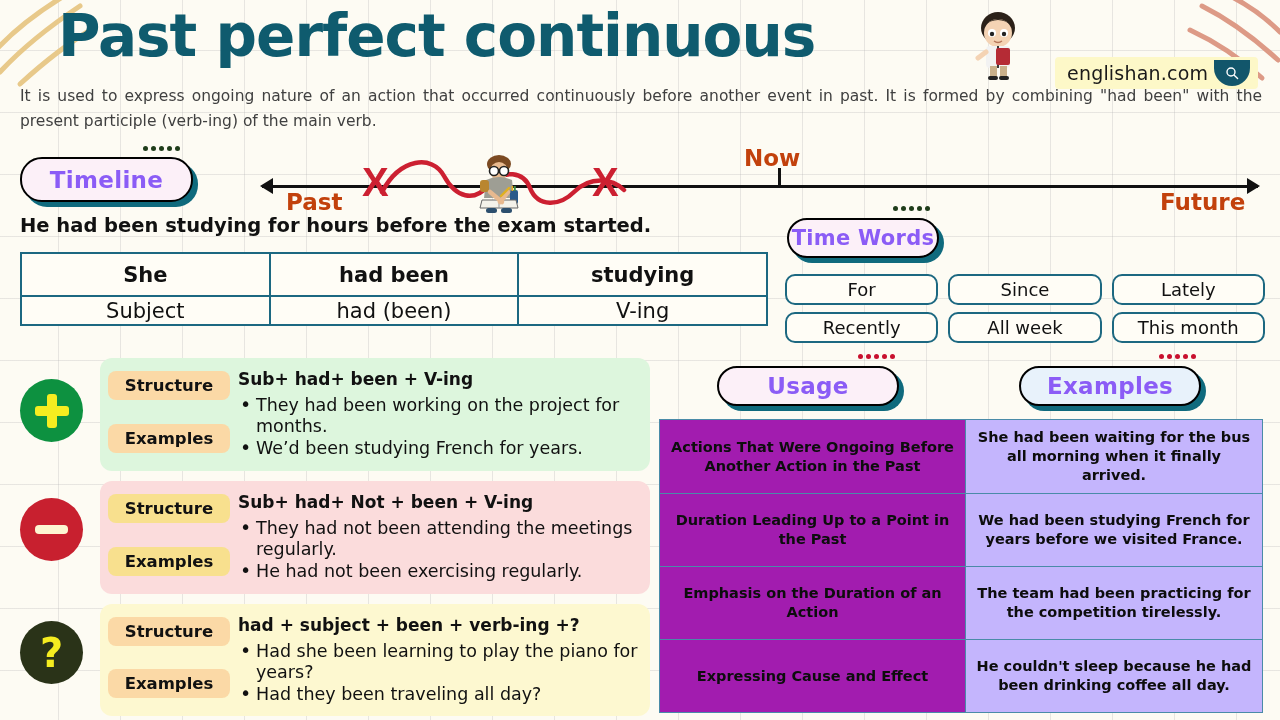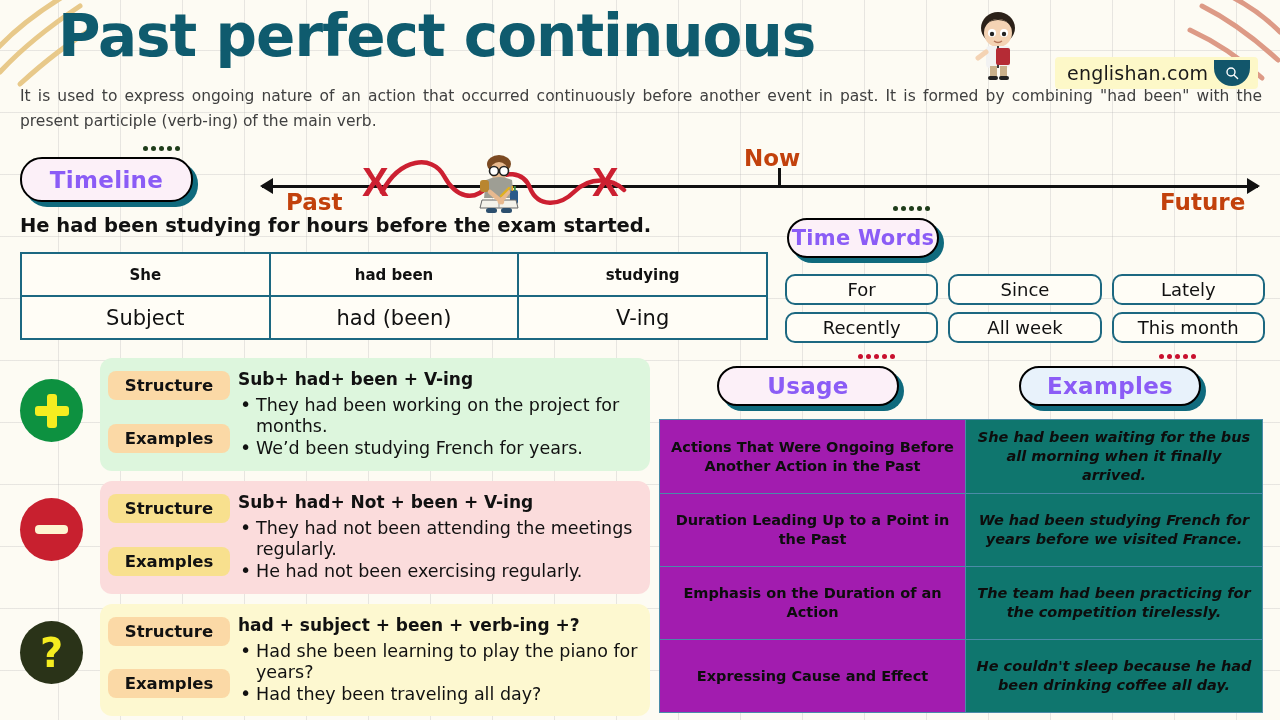--- a/index.html
+++ b/index.html
@@ -167,22 +167,22 @@
     left: 20px; top: 252px;
     width: 748px;
     border-collapse: collapse;
     table-layout: fixed;
   }
   .form-table td {
     border: 2px solid #1c6881;
     text-align: center;
     background: #fffdf6;
   }
-  .ft-head td { font-size: 15px; font-weight: 700; height: 43px; color: #111; margin-top: 12px; }
-  .ft-body td { font-size: 21px; font-weight: 400; height: 43px; color: #111; }
+  .ft-head td { font-size: 21px; font-weight: 700; height: 43px; color: #111; margin-top: 12px; }
+  .ft-body td { font-size: 21px; font-weight: 400; height: 29px; color: #111; }
 
   
   .tw-grid {
     position: absolute;
     left: 785px; top: 274px;
     width: 480px;
     display: grid;
     grid-template-columns: repeat(3, 1fr);
     gap: 7px 10px;
   }
@@ -265,21 +265,21 @@
     border: 1.5px solid #4a8ba8;
     font-size: 14.5px;
     font-weight: 700;
     text-align: center;
     color: #0d0d0d;
     padding: 8px 10px;
     line-height: 19px;
     height: 73px;
   }
   .ue-usage { background: #a21caf; width: 306px; }
-  .ue-example { background: #0f766e; font-style: italic; }
+  .ue-example { background: #c4b5fd; }
 </style>
 </head>
 <body>
 
 <div id="root">
 
   <svg class="deco deco-tl" width="130" height="110" viewBox="0 0 130 110" fill="none">
     <path d="M2 62 C22 40 44 24 70 8" stroke="#e8c98a" stroke-width="5" stroke-linecap="round"></path>
     <path d="M6 84 C30 58 56 38 86 18" stroke="#e8c98a" stroke-width="5" stroke-linecap="round"></path>
     <path d="M26 96 C48 76 72 56 100 40" stroke="#e8c98a" stroke-width="5" stroke-linecap="round"></path>

